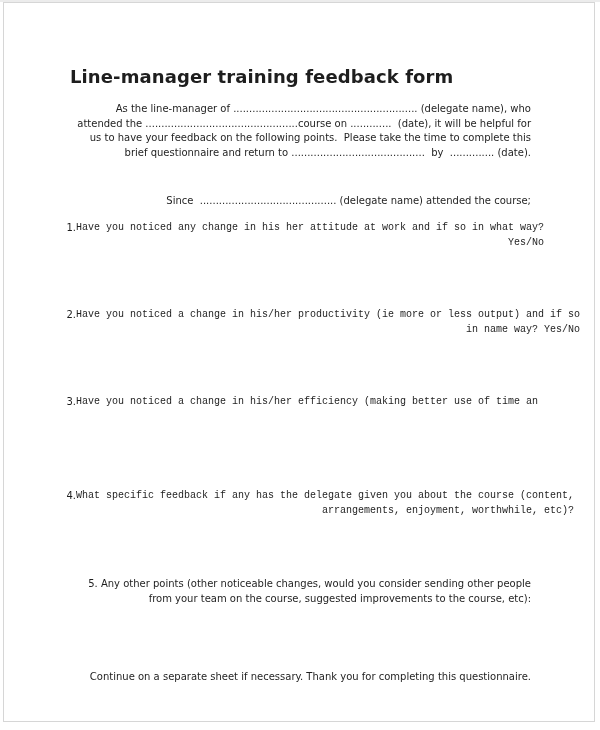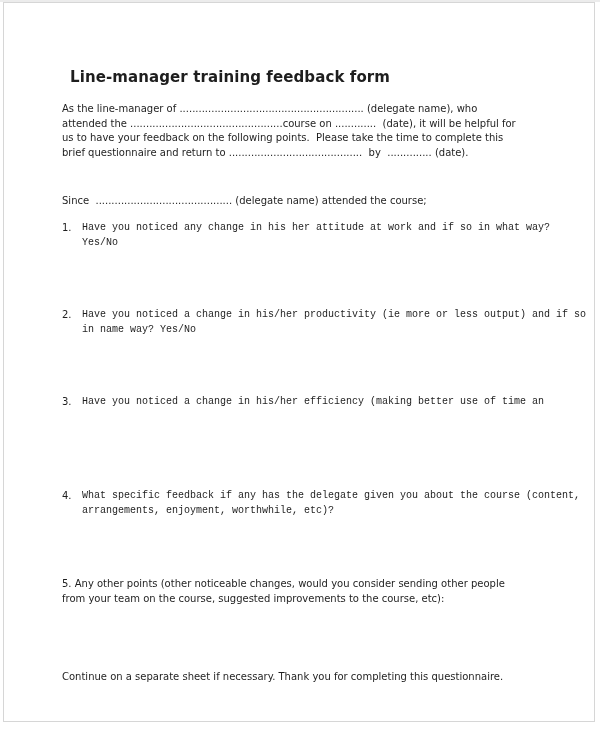--- a/index.html
+++ b/index.html
@@ -30,29 +30,30 @@
     top: 2px;
     width: 590px;
     height: 718px;
     border: 1px solid #d6d6d6;
     pointer-events: none;
   }
   .doc-title {
     position: absolute;
     left: 70px;
     top: 70px;
-    font-size: 15px;
+    font-size: 18px;
     font-weight: bold;
     letter-spacing: 0.1px;
     white-space: nowrap;
   }
   .block {
     position: absolute;
-    left: 62px;
+    left: 56px;
     width: 475px;
+    text-align: right;
   }
   .intro   { top: 102px; }
   .since   { top: 194px; }
   .q1      { top: 221px; }
   .q2      { top: 308px; }
   .q3      { top: 395px; }
   .q4      { top: 489px; }
   .q5      { top: 577px; }
   .footer  { top: 670px; }
   .question {

